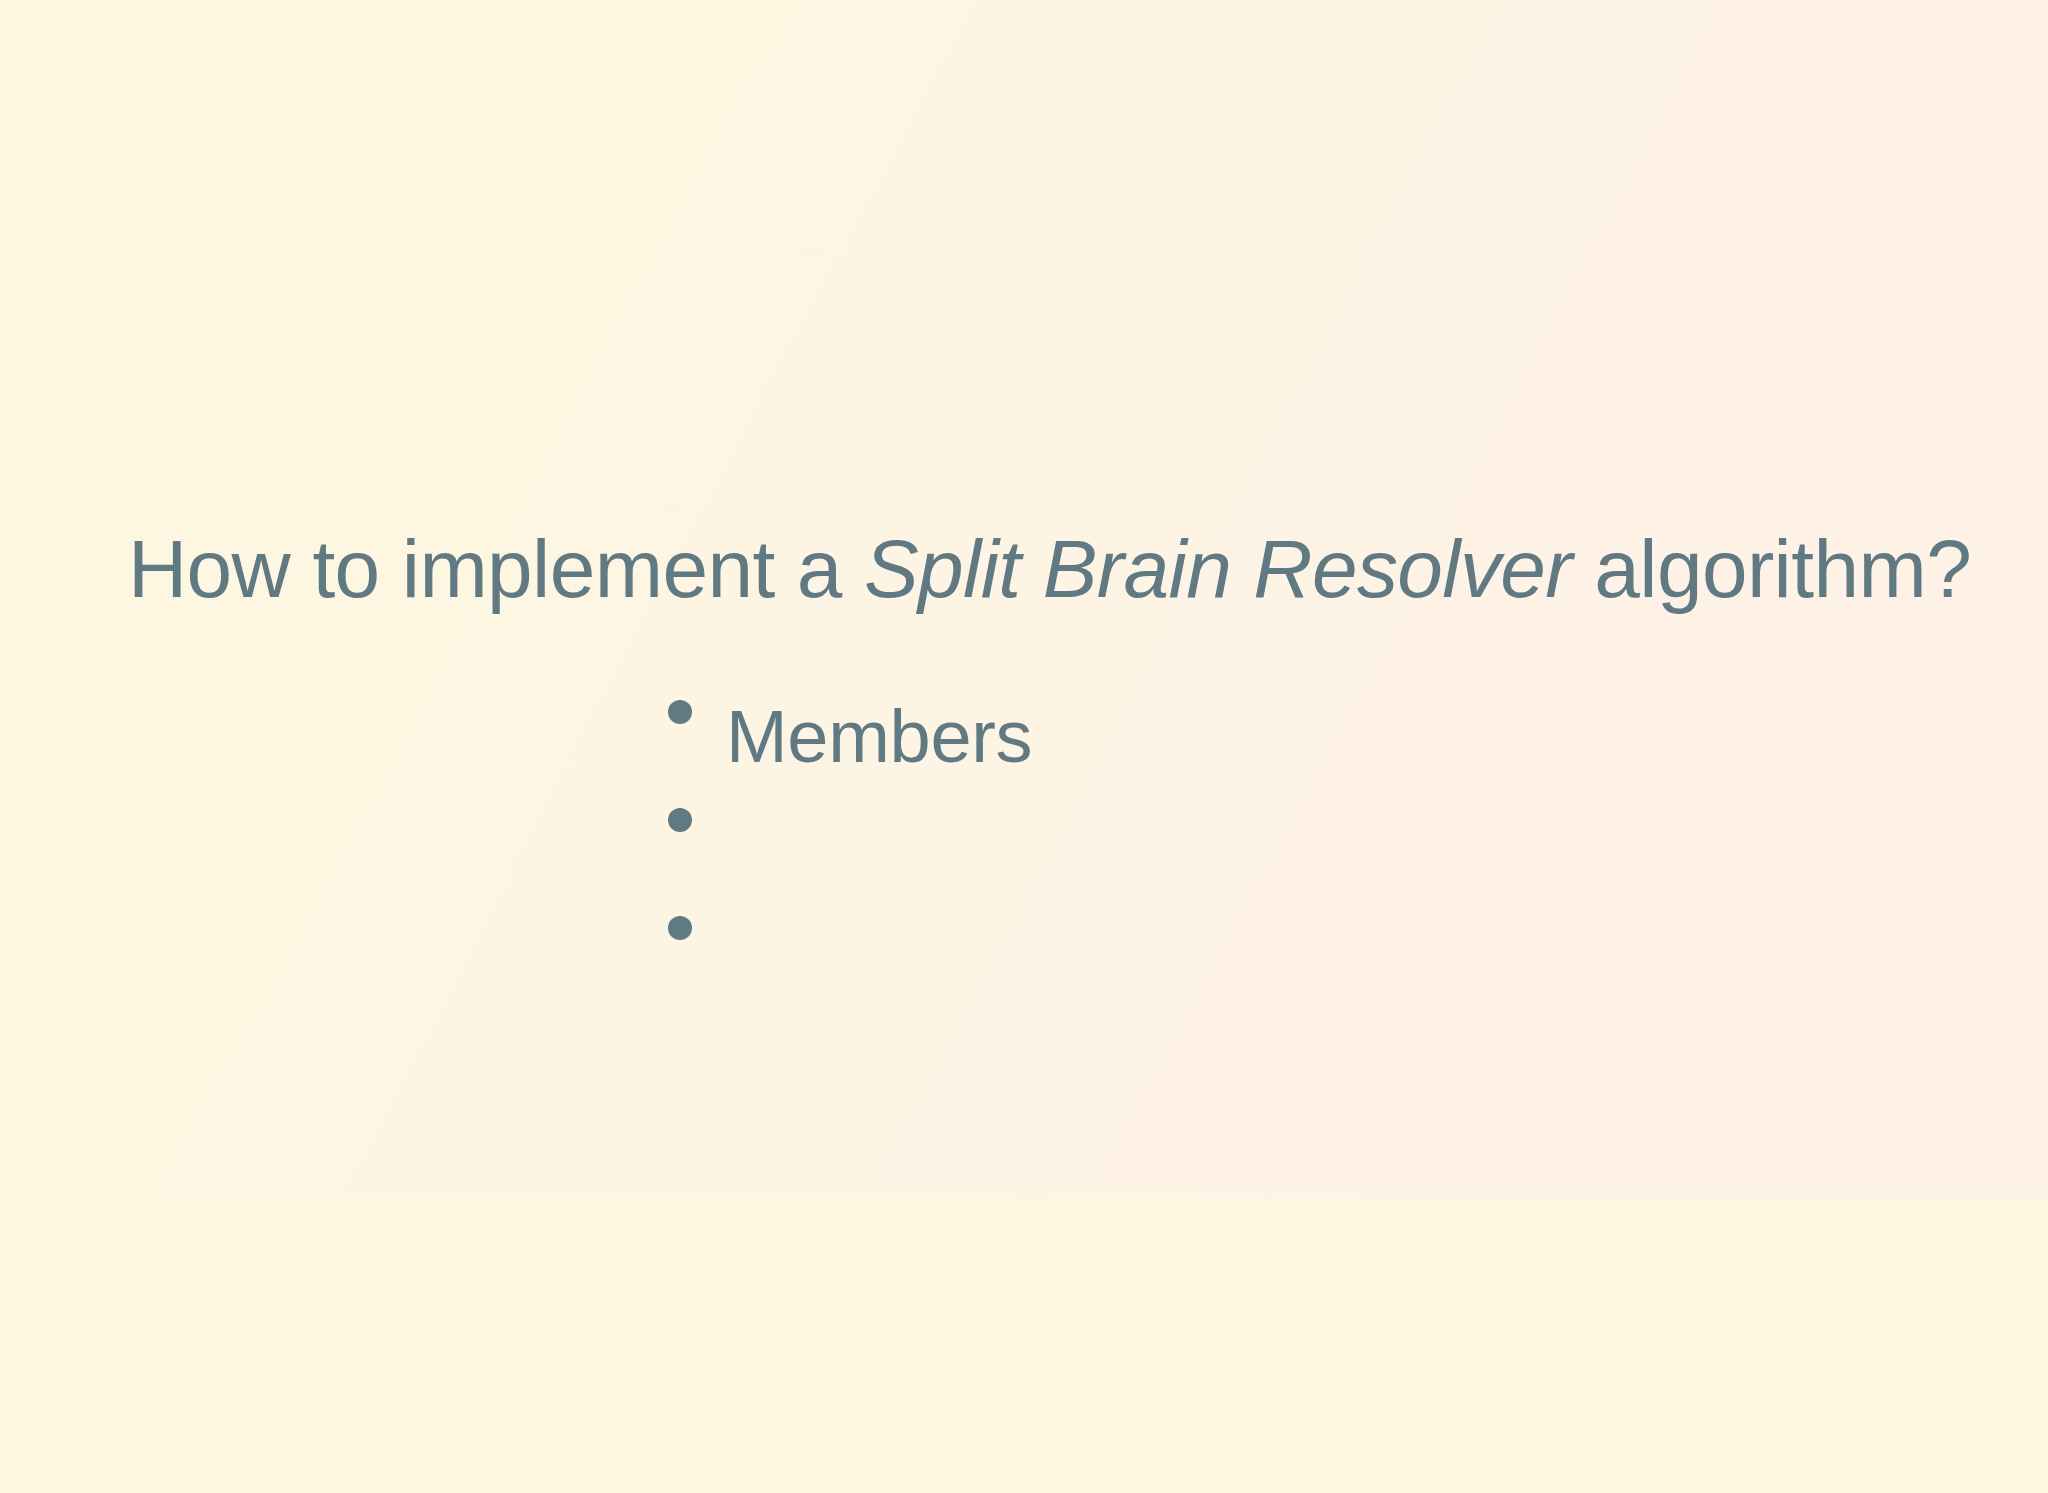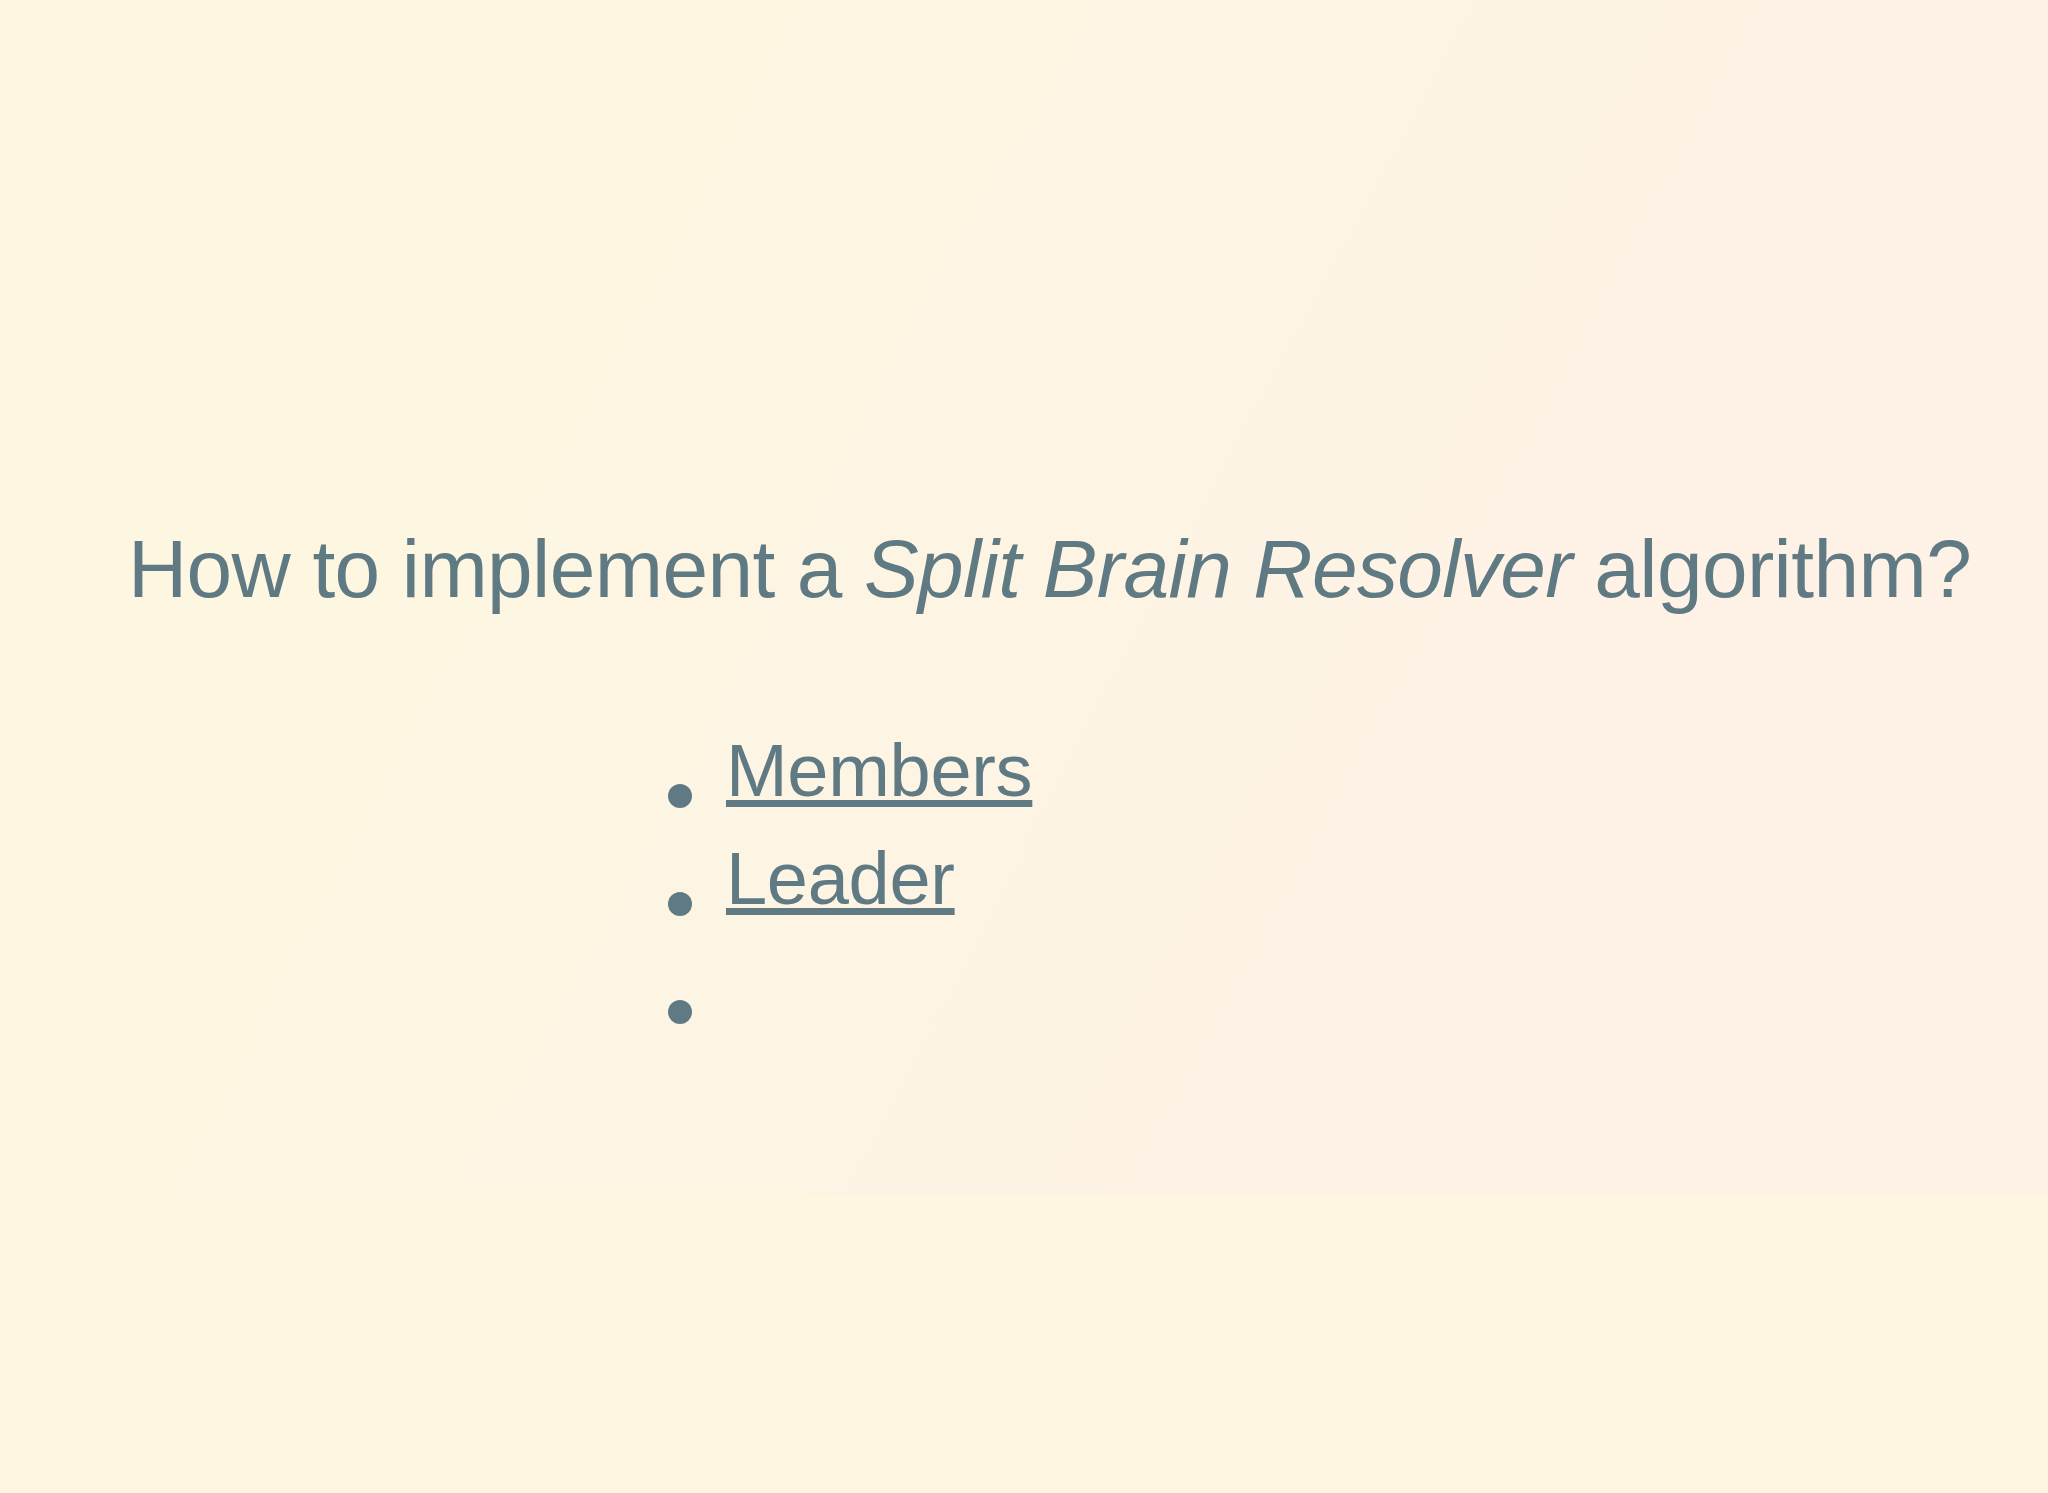--- a/index.html
+++ b/index.html
@@ -64,24 +64,23 @@
     position: absolute;
     left: 668px;
     top: 700px;
     margin: 0;
     padding: 0;
     list-style: none;
   }
 
   .bullet-item {
     display: flex;
-    align-items: flex-end;
+    align-items: flex-start;
     height: 108px;
     color: #607a83;
-    text-decoration: underline;
   }
 
   .bullet-dot {
     flex: 0 0 auto;
     width: 24px;
     height: 24px;
     border-radius: 50%;
     background: #607a83;
     margin-right: 34px;
   }
@@ -106,21 +105,20 @@
 
     <ul class="bullet-list">
 
       <li class="bullet-item">
         <span class="bullet-dot"></span>
         <span class="bullet-text">Members</span>
       </li>
 
       <li class="bullet-item">
         <span class="bullet-dot"></span>
-        <span class="bullet-text">Leader</span>
       </li>
 
       <li class="bullet-item">
         <span class="bullet-dot"></span>
       </li>
 
     </ul>
 
   </div>
 </div>

